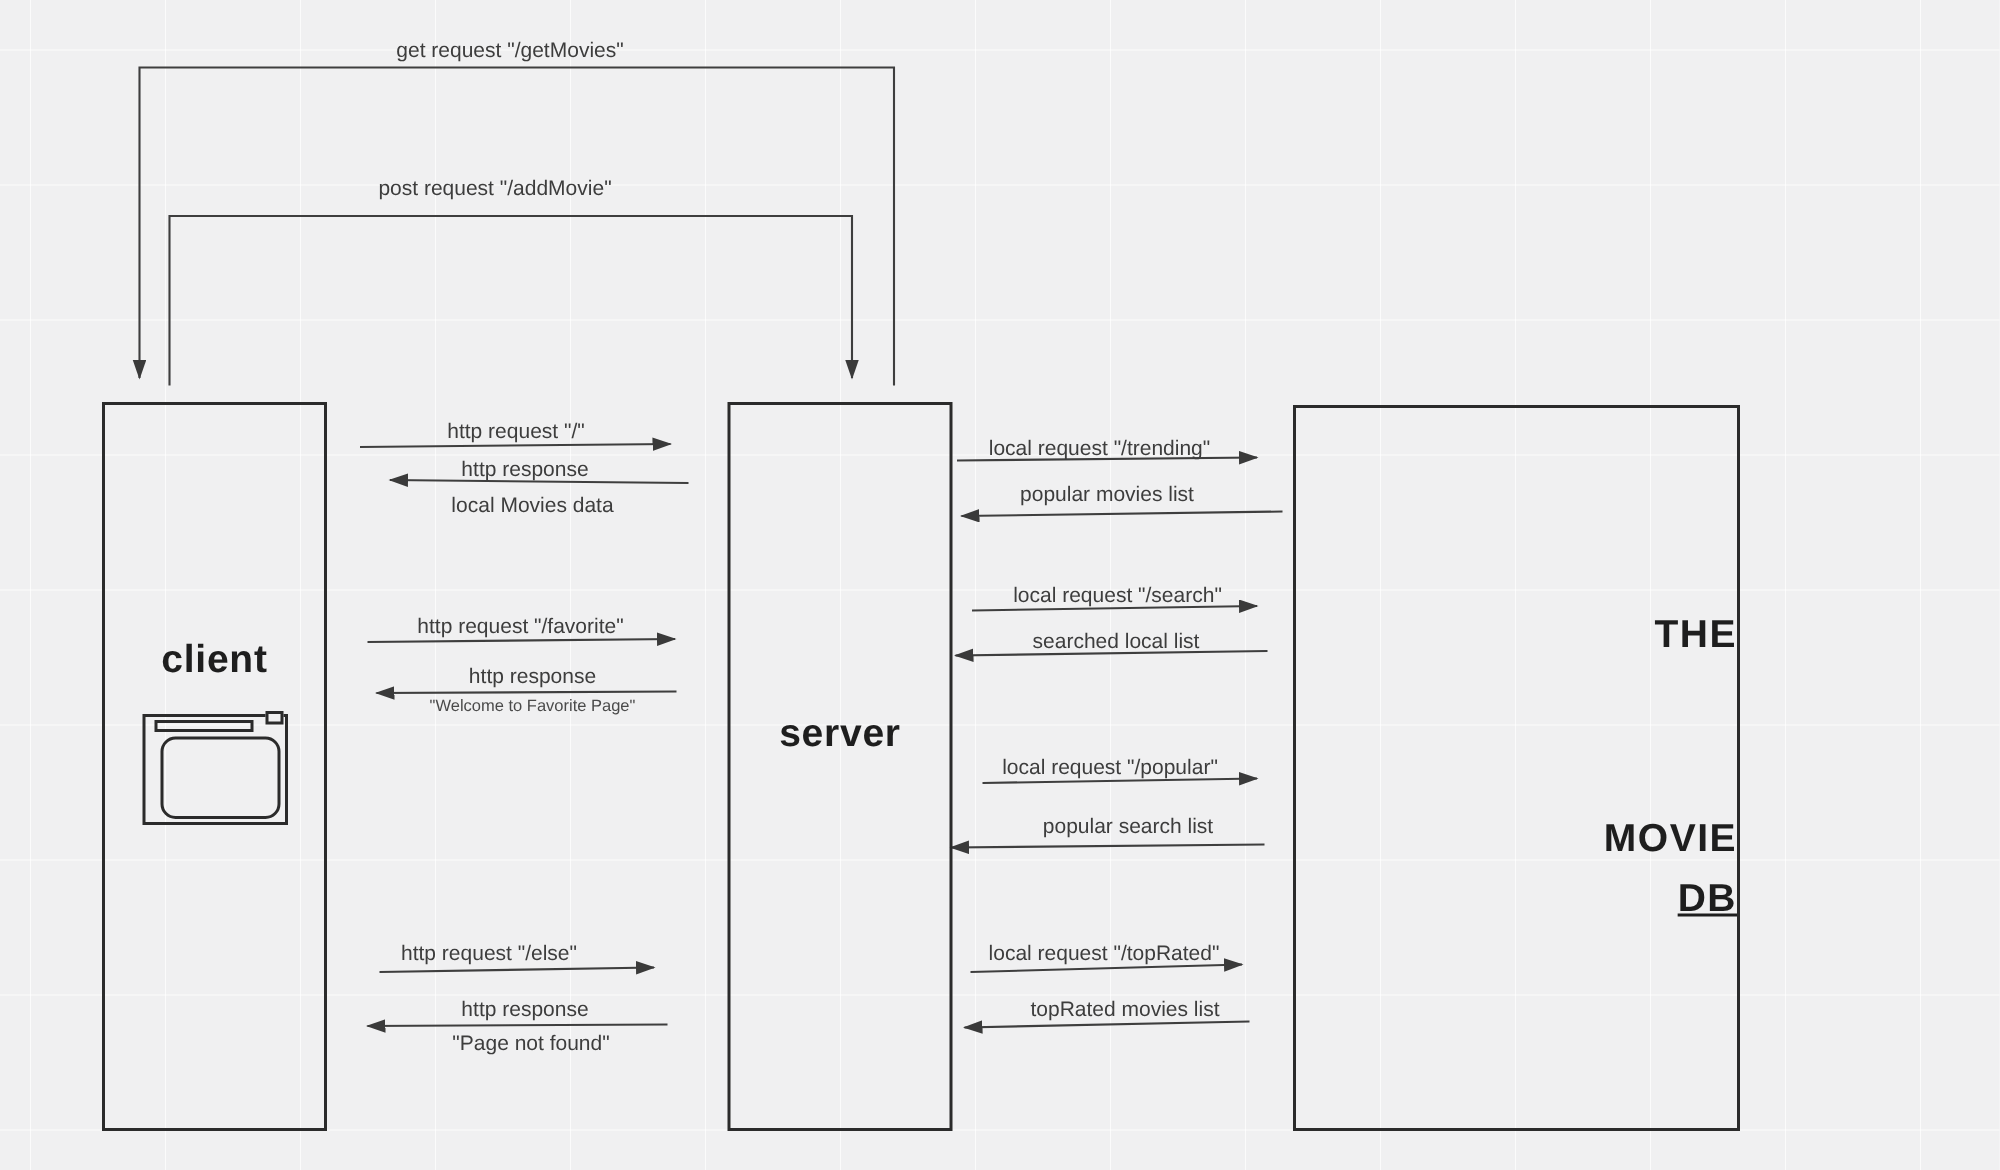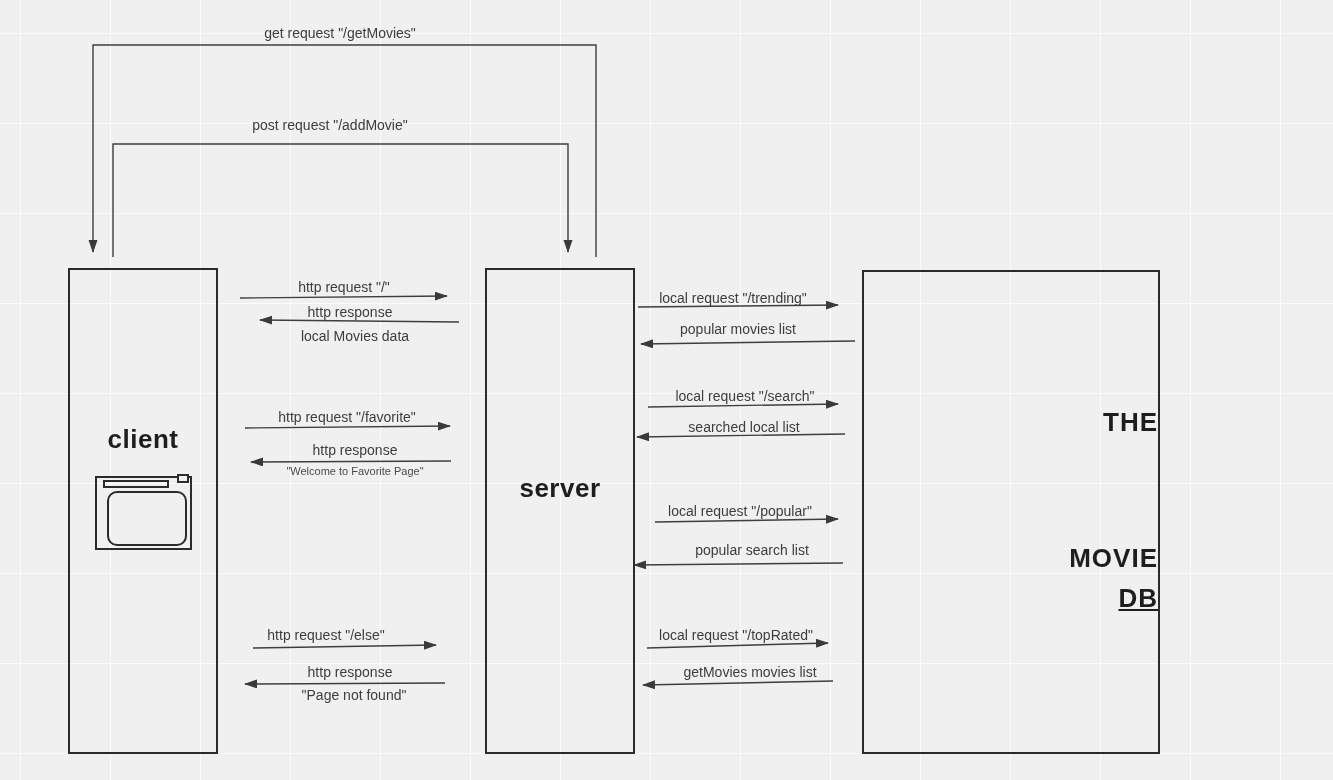--- a/index.html
+++ b/index.html
@@ -127,15 +127,15 @@
   <div class="lbl" style="left:733px;top:291px">local request "/trending"</div>
   <div class="lbl" style="left:738px;top:322px">popular movies list</div>
 
   <div class="lbl" style="left:745px;top:389px">local request "/search"</div>
   <div class="lbl" style="left:744px;top:420px">searched local list</div>
 
   <div class="lbl" style="left:740px;top:504px">local request "/popular"</div>
   <div class="lbl" style="left:752px;top:543px">popular search list</div>
 
   <div class="lbl" style="left:736px;top:628px">local request "/topRated"</div>
-  <div class="lbl" style="left:750px;top:665px">getMovies movies list</div>
+  <div class="lbl" style="left:750px;top:665px">topRated movies list</div>
 
 </div>
 
 </body></html>

